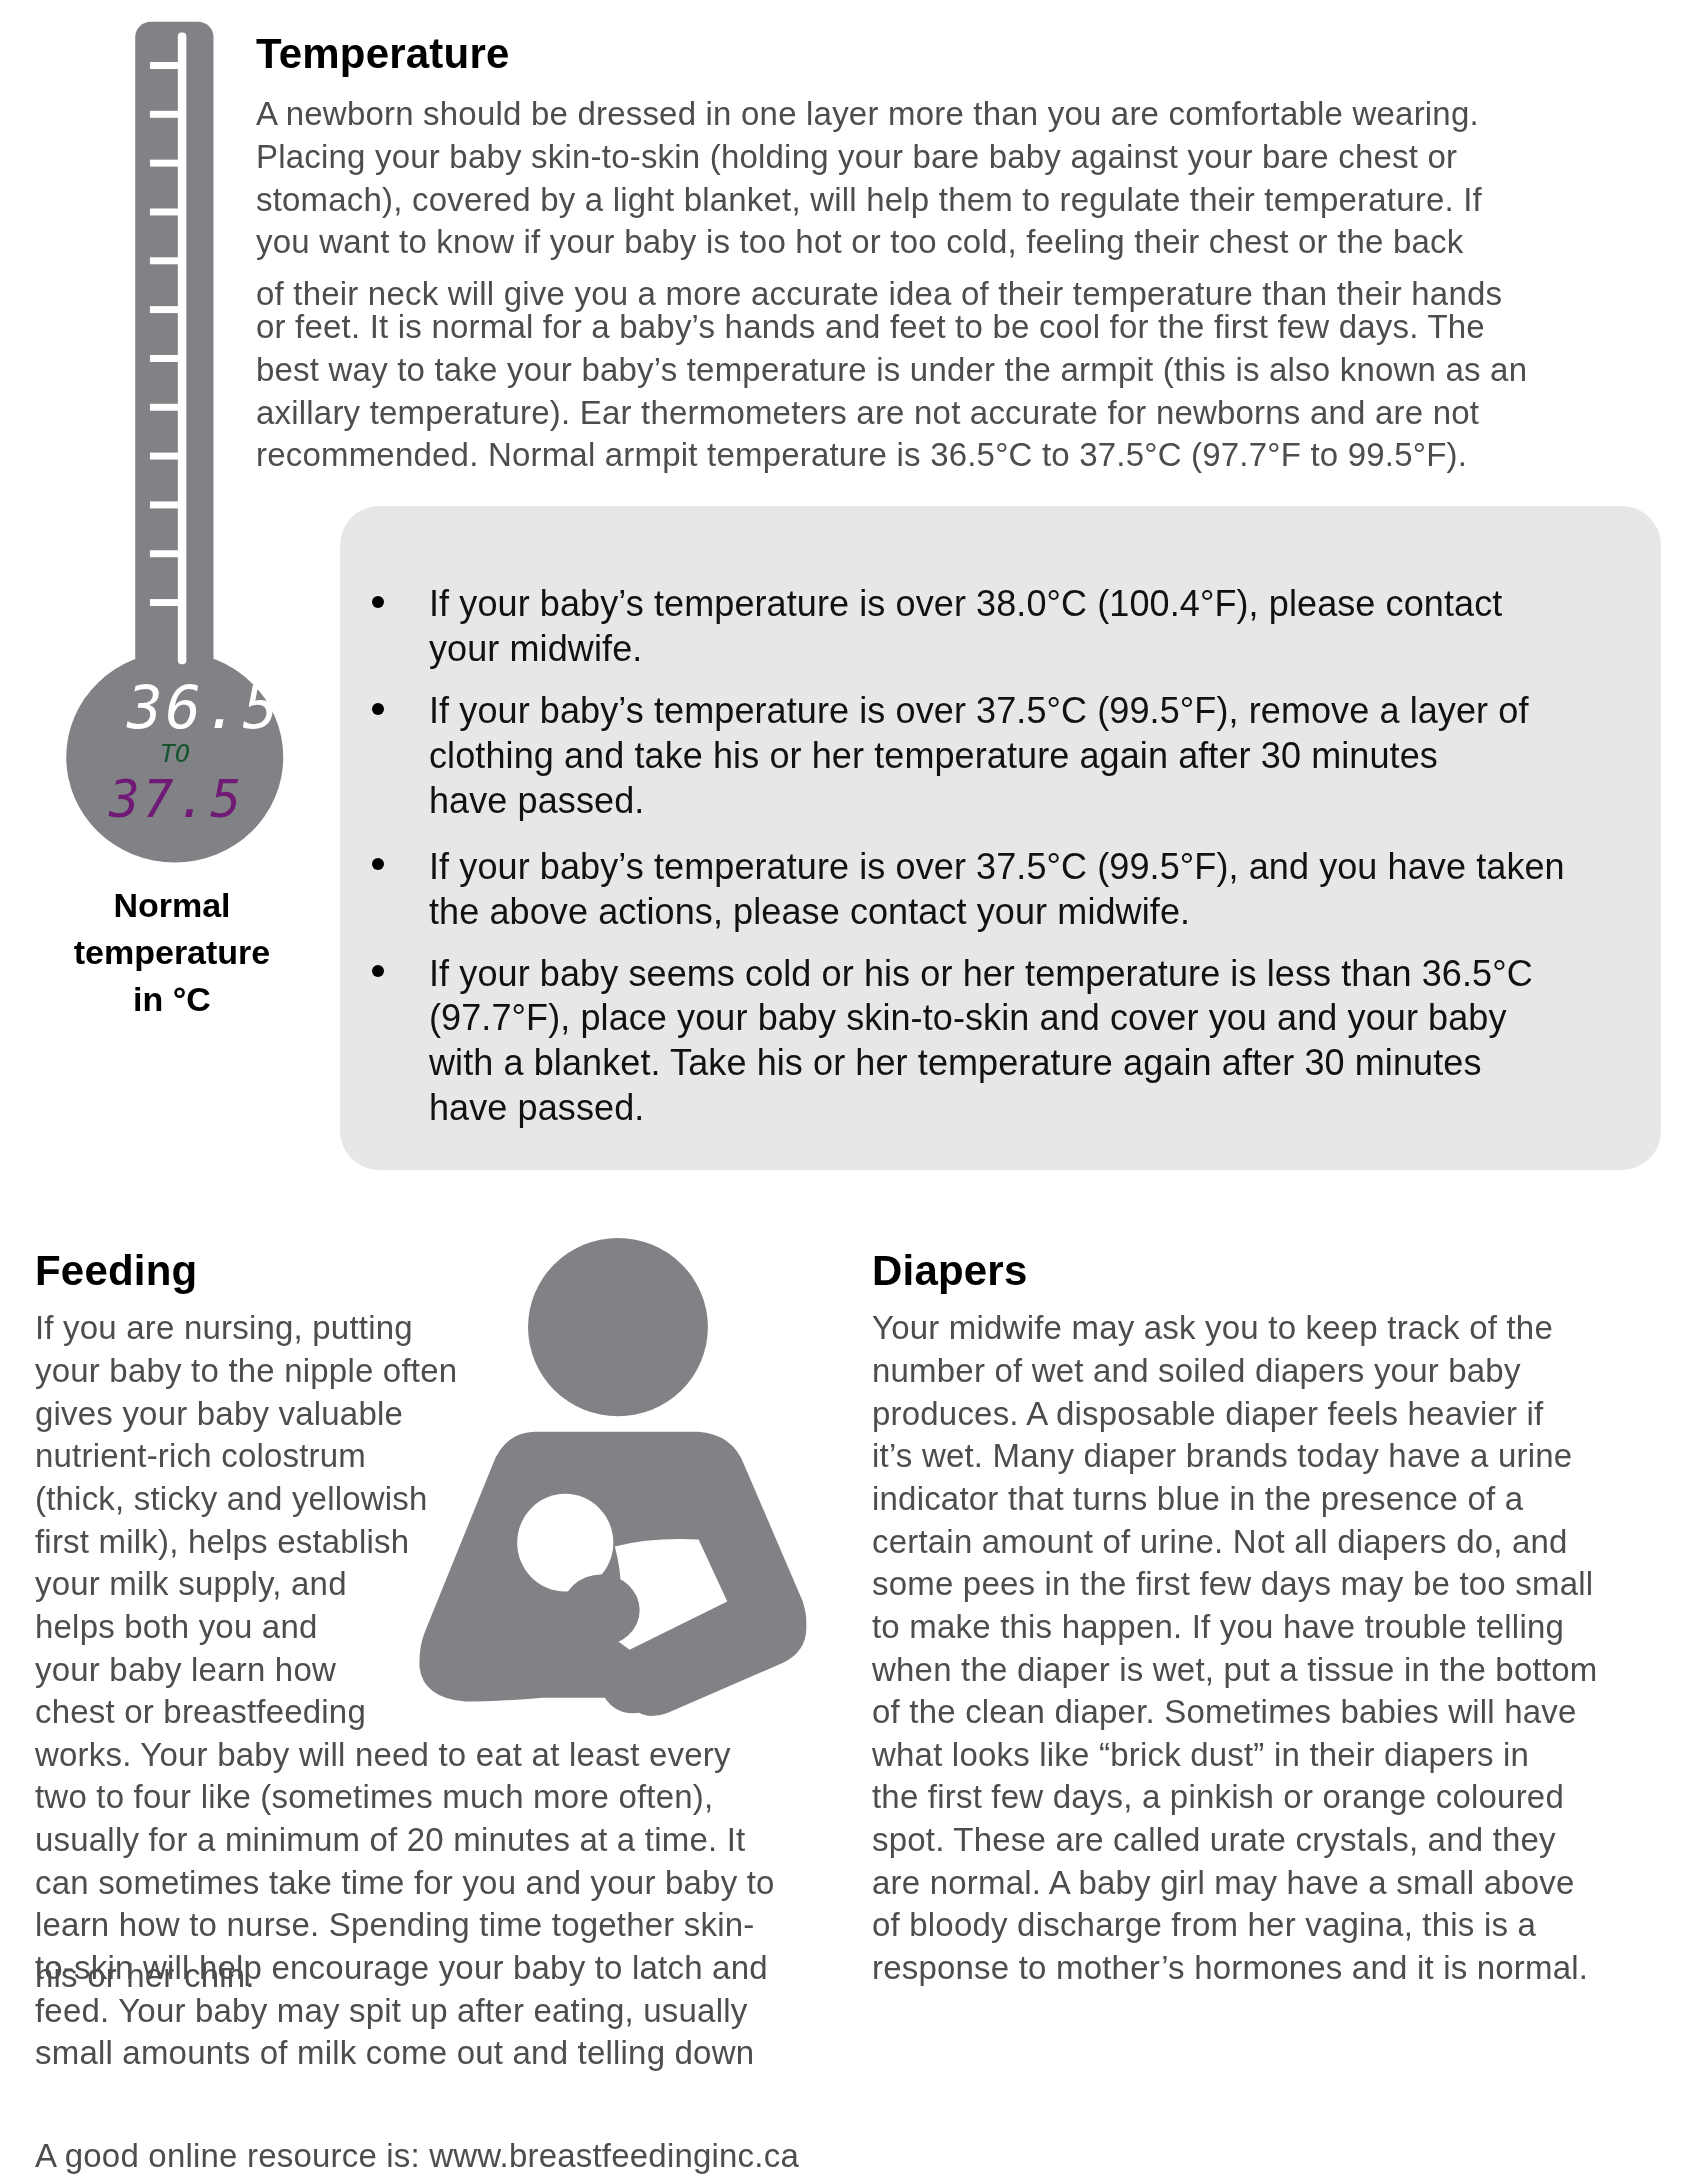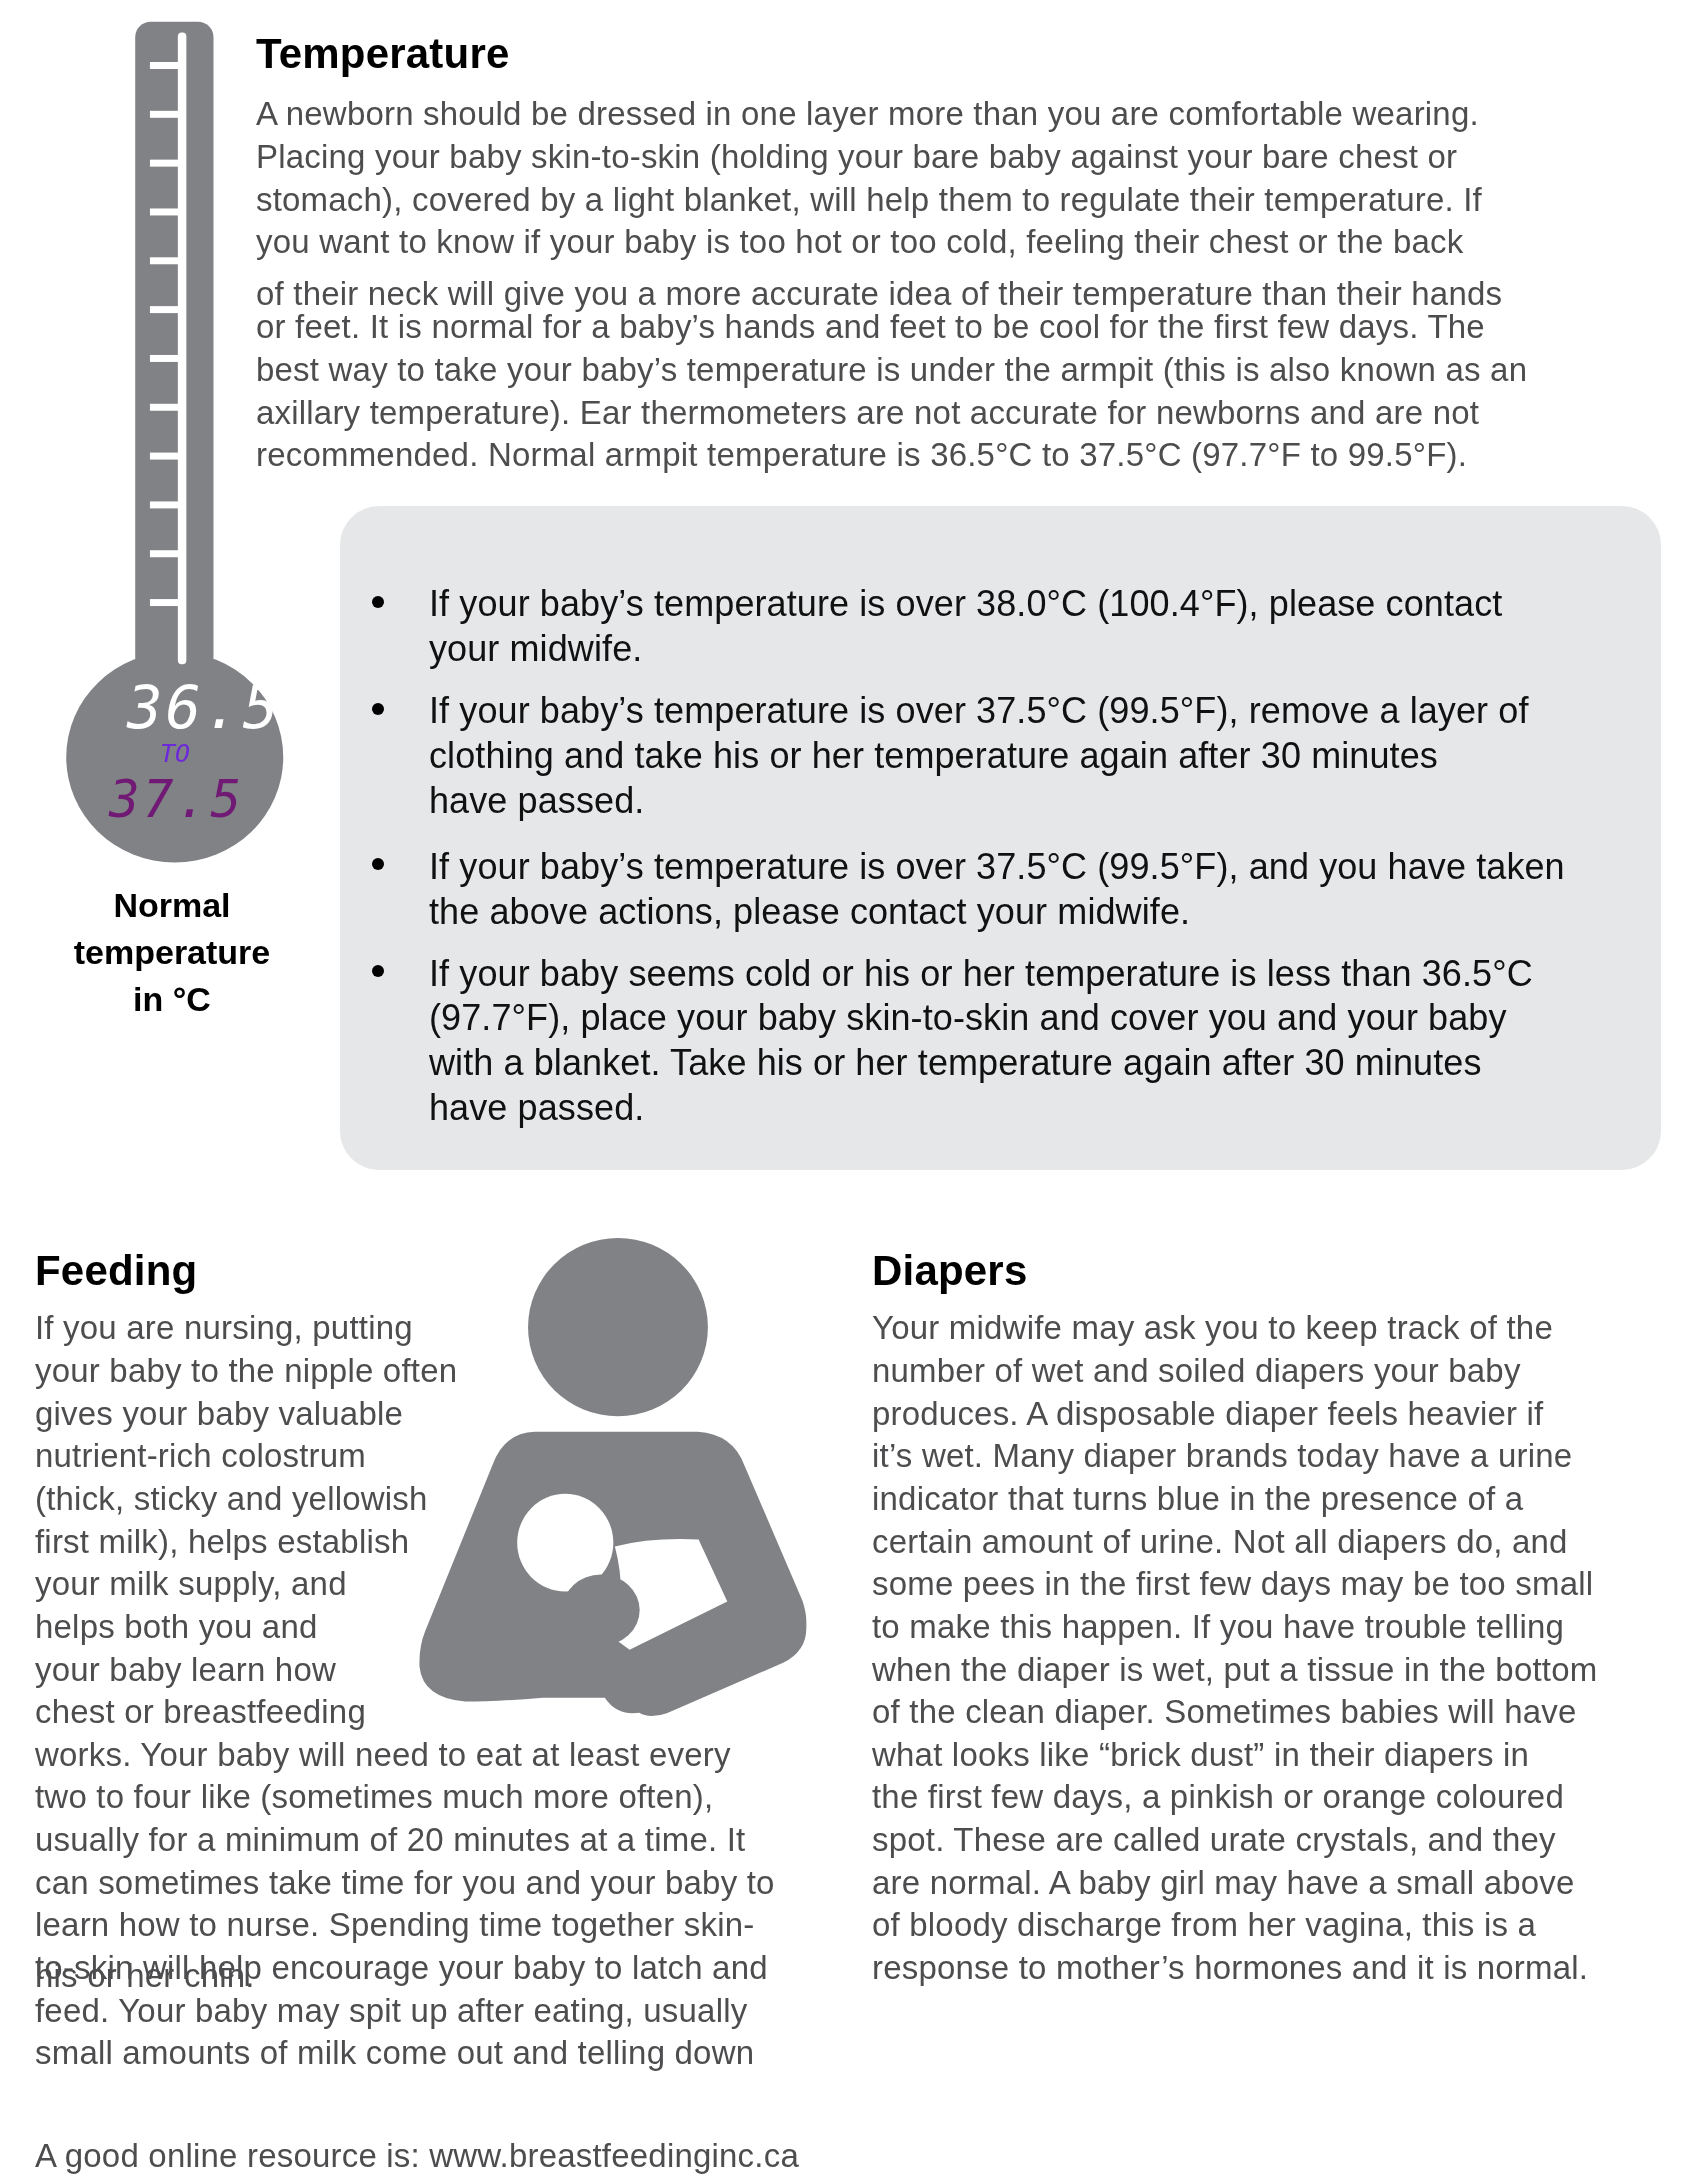--- a/index.html
+++ b/index.html
@@ -38,21 +38,21 @@
     <rect x="193" y="458" width="37" height="9"></rect>
     <rect x="193" y="521" width="37" height="9"></rect>
     <rect x="193" y="584" width="37" height="9"></rect>
     <rect x="193" y="647" width="37" height="9"></rect>
     <rect x="193" y="710" width="37" height="9"></rect>
     <rect x="193" y="773" width="37" height="9"></rect>
   </g>
 </svg>
 
 <div class="abs" style="left:127px;top:682px;width:132px;text-align:center;color:#fff;font-family:'DejaVu Sans Mono',monospace;font-size:59px;line-height:51px;letter-spacing:3.1px;font-style:italic;">36.5</div>
-<div class="abs" style="left:109px;top:740px;width:132px;text-align:center;color:#6d28d9;font-family:'DejaVu Sans Mono',monospace;font-size:25px;line-height:28px;font-style:italic;">TO</div>
+<div class="abs" style="left:109px;top:740px;width:132px;text-align:center;color:#14532d;font-family:'DejaVu Sans Mono',monospace;font-size:25px;line-height:28px;font-style:italic;">TO</div>
 <div class="abs" style="left:109px;top:774px;width:132px;text-align:right;color:#701a75;font-family:'DejaVu Sans Mono',monospace;font-size:51px;line-height:51px;letter-spacing:3.1px;font-style:italic;">37.5</div>
 
 <div class="caption" style="top:882px;">
   <div>Normal</div>
   <div>temperature</div>
   <div>in °C</div>
 </div>
 
 <div class="h2" style="left:256px;top:29.5px;">Temperature</div>
 

